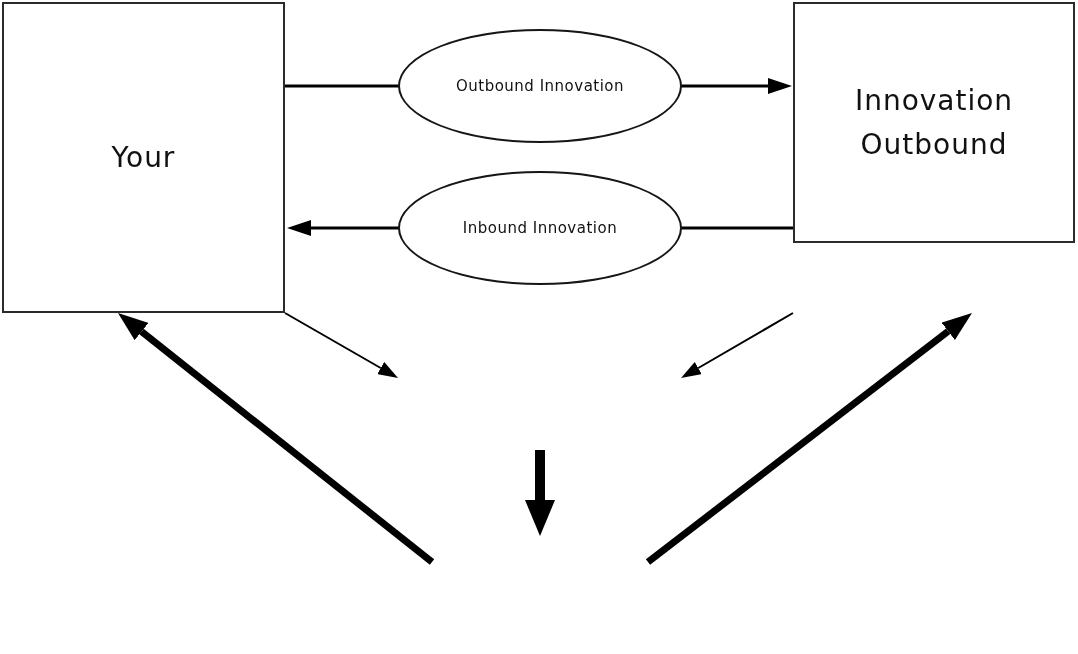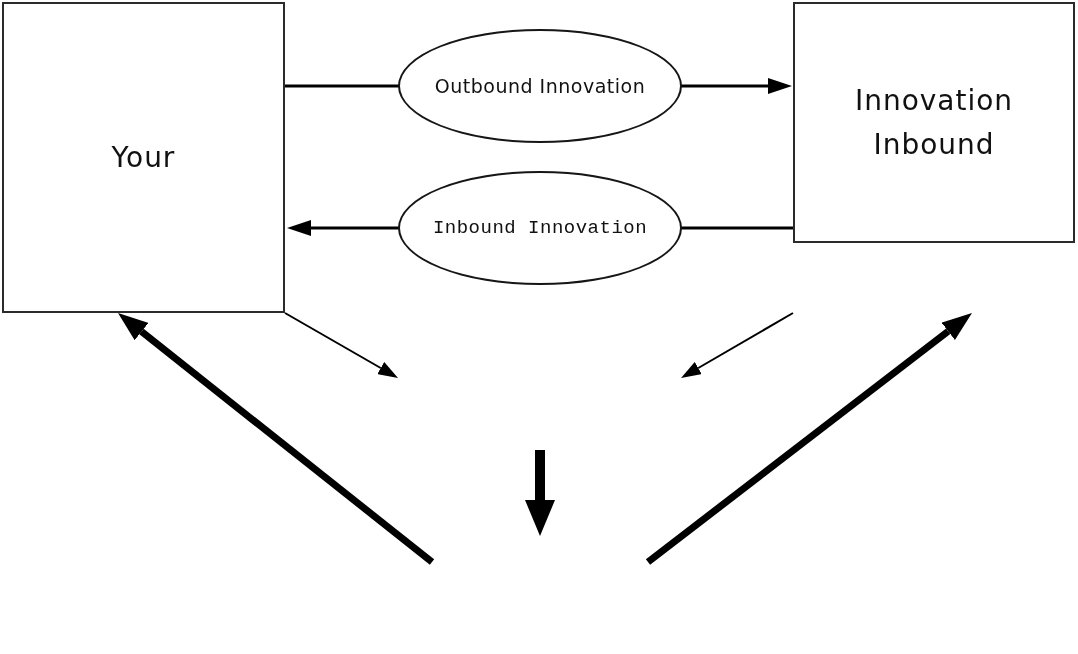--- a/index.html
+++ b/index.html
@@ -34,34 +34,34 @@
   }
   .rect-node {
     border: 2px solid #2b2b2b;
     font-size: 28px;
     line-height: 44px;
     letter-spacing: 1px;
   }
   .ellipse-node {
     border: 2px solid #161616;
     border-radius: 50%;
-    font-size: 19px;
+    font-size: 15px;
     letter-spacing: 0.5px;
   }
   .ellipse-node.heavy {
     border-width: 3px;
     border-color: #000000;
   }
   .node-label { display: block; }
 
   
   #node-your-organisation  { left: 2px;   top: 2px;   width: 283px; height: 311px; }
   #node-innovation-partner { left: 793px; top: 2px;   width: 282px; height: 241px; }
   #node-outbound  { left: 398px; top: 29px;  width: 284px; height: 114px; }
-  #node-inbound   { left: 398px; top: 171px; width: 284px; height: 114px; font-family: Liberation Mono, monospace; }
+  #node-inbound   { left: 398px; top: 171px; width: 284px; height: 114px; }
   #node-separate  { left: 397px; top: 342px; width: 284px; height: 110px; }
   #node-combined  { left: 397px; top: 537px; width: 284px; height: 114px; }
 </style>
 </head>
 <body>
 
 <div class="canvas">
 
   <svg class="arrows-layer" viewBox="0 0 1078 654" xmlns="http://www.w3.org/2000/svg">
     <defs>
@@ -96,21 +96,21 @@
 
   <div class="node rect-node" id="node-your-organisation">
     <div>
       <span class="node-label">Your</span>
     </div>
   </div>
 
   <div class="node rect-node" id="node-innovation-partner">
     <div>
       <span class="node-label">Innovation</span>
-      <span class="node-label">Inbound</span>
+      <span class="node-label">Outbound</span>
     </div>
   </div>
 
   <div class="node ellipse-node" id="node-outbound">
     <span>Outbound Innovation</span>
   </div>
 
   <div class="node ellipse-node" id="node-inbound">
     <span>Inbound Innovation</span>
   </div>

